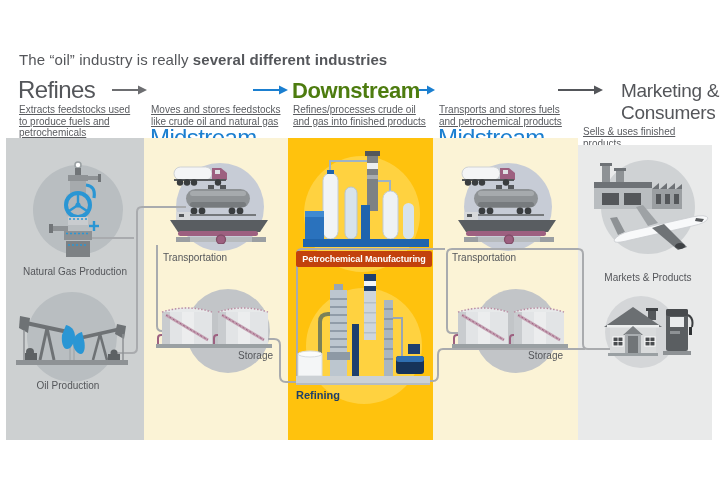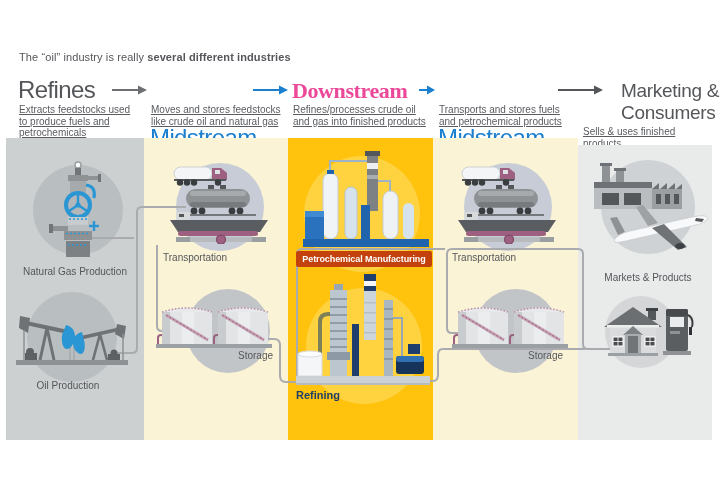--- a/index.html
+++ b/index.html
@@ -1,24 +1,24 @@
 <!DOCTYPE html>
 <html><head>
 <meta charset="utf-8">
 <style>
   html,body{margin:0;padding:0;background:#ffffff;}
   #stage{position:relative;width:720px;height:500px;background:#ffffff;overflow:hidden;
          font-family:"Liberation Sans", sans-serif;color:#54565A;}
   .abs{position:absolute;}
-  .tagline{left:19px;top:51px;font-size:11px;color:#54565A;letter-spacing:0.1px;}
+  .tagline{left:19px;top:51px;font-size:15px;color:#54565A;letter-spacing:0.1px;}
   .tagline b{font-weight:bold;}
   .hdr{font-weight:300;letter-spacing:-0.6px;white-space:nowrap;}
   .hdr-gray{color:#54565A;}
   .hdr-blue{color:#1B7FD0;margin-top:48px;}
-  .hdr-down{color:#ec4899;font-weight:bold;letter-spacing:-0.4px;font-family:Liberation Serif, serif;}
+  .hdr-down{color:#4d7c0f;font-weight:bold;letter-spacing:-0.4px;}
   .desc{font-size:10px;line-height:11.5px;color:#5A5C60;text-decoration:underline;}
   .panel{position:absolute;top:138px;height:302px;}
   .bgc{position:absolute;border-radius:50%;}
   .nodelabel{font-size:10px;color:#54565A;}
   .center{text-align:center;}
   .petrobar{position:absolute;left:296px;top:251px;width:136px;height:16px;background:#c2410c;
             border-radius:2px;color:#ffffff;font-size:9px;font-weight:bold;text-align:center;
             line-height:16px;letter-spacing:-0.1px;}
   .refining{font-size:11px;font-weight:bold;color:#1D3E69;}
   svg{display:block;}

